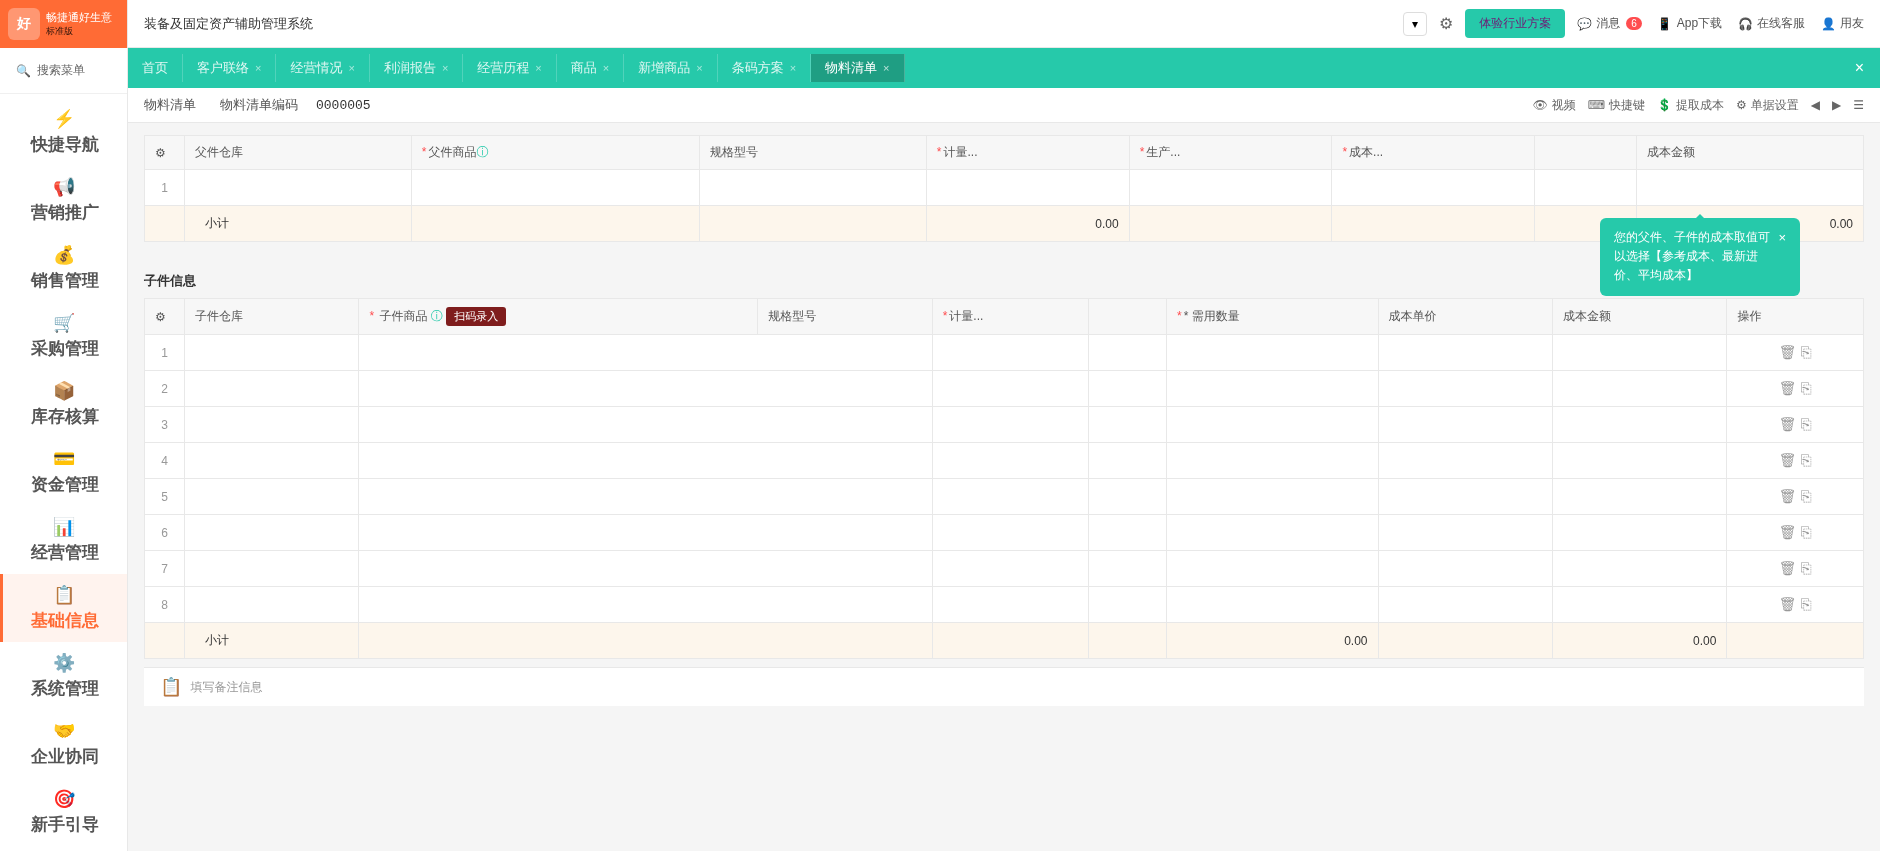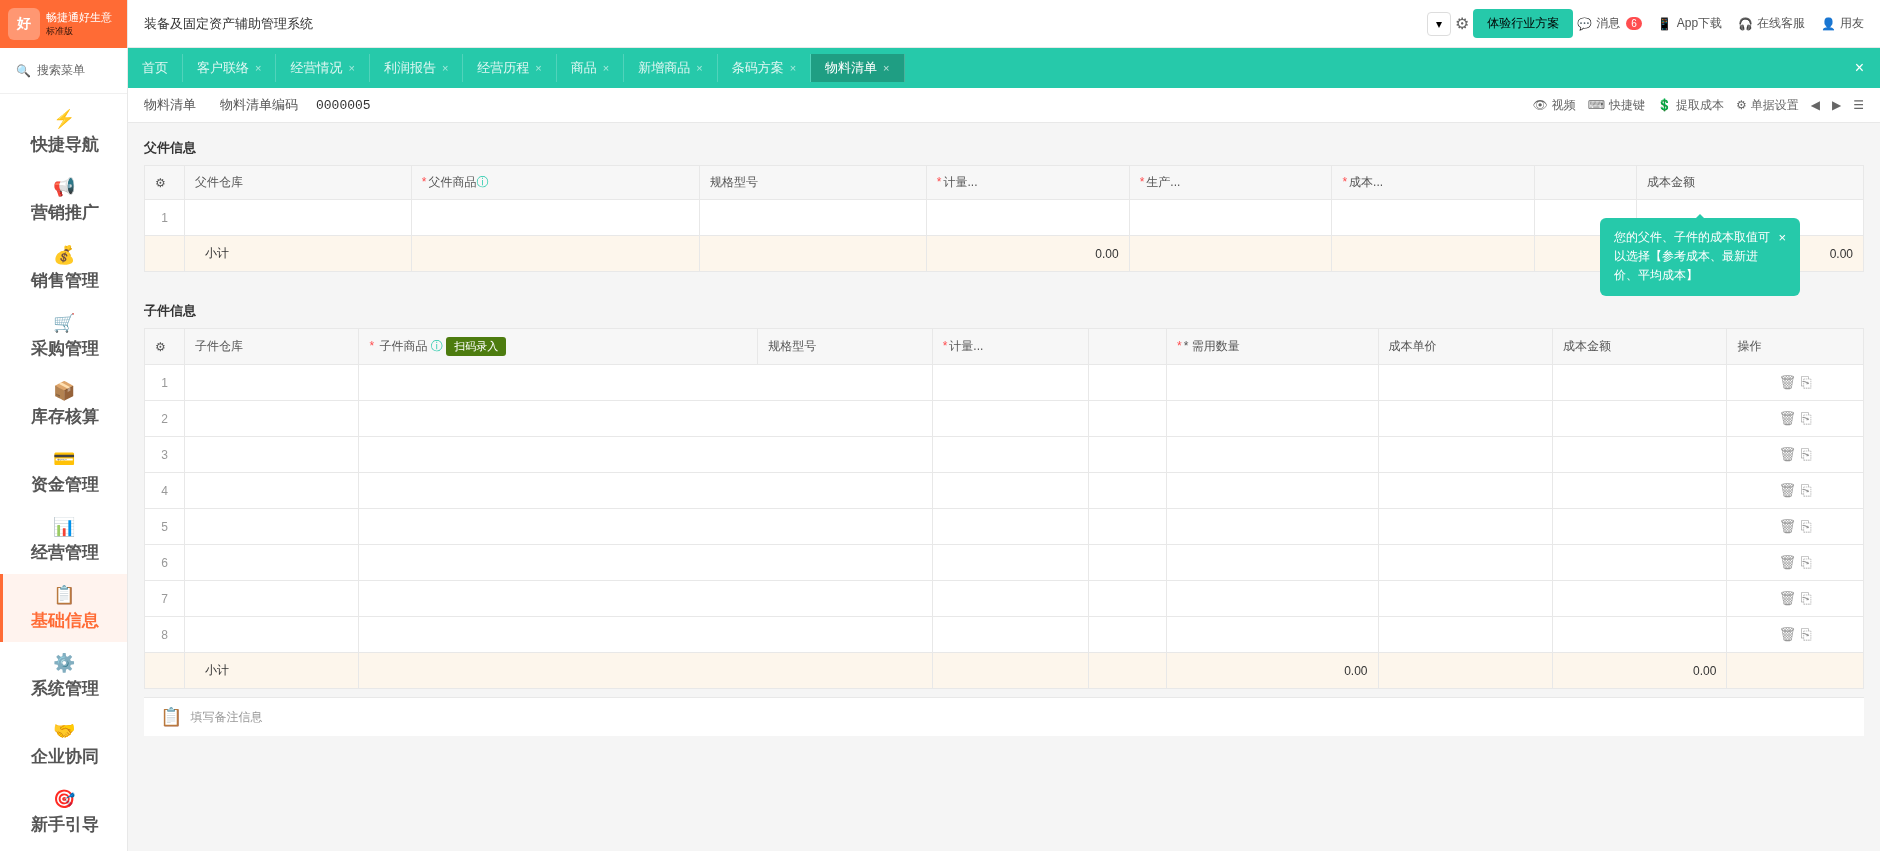--- a/index.html
+++ b/index.html
@@ -67,34 +67,34 @@
     .main { flex: 1; display: flex; flex-direction: column; overflow: hidden; }
 
     
     .topbar {
       height: 48px;
       background: #fff;
       border-bottom: 1px solid #e8e8e8;
       display: flex;
       align-items: center;
       padding: 0 16px;
-      gap: 4px;
+      gap: 12px;
     }
     .topbar-title { font-size: 13px; color: #333; flex: 1; }
     .topbar-dropdown {
       border: 1px solid #ddd;
       border-radius: 4px;
       padding: 4px 8px;
       font-size: 12px;
       display: flex; align-items: center; gap: 4px;
       cursor: pointer;
     }
     .topbar-btn {
       background: #26c9aa;
-      color: #000000;
+      color: #701a75;
       border: none;
       border-radius: 4px;
       padding: 6px 14px;
       font-size: 12px;
       cursor: pointer;
     }
     .topbar-actions { display: flex; align-items: center; gap: 16px; margin-left: auto; }
     .topbar-action-item { display: flex; align-items: center; gap: 4px; cursor: pointer; color: #555; font-size: 12px; }
     .badge { background: #ff4d4f; color: white; border-radius: 10px; padding: 1px 5px; font-size: 10px; margin-left: 2px; }
 
@@ -183,21 +183,21 @@
       background: #fdf6ec;
       font-weight: 500;
       color: #333;
       padding-left: 20px;
     }
     .required-star { color: #ff4d4f; margin-right: 2px; }
     .th-settings { width: 36px; text-align: center; }
 
     
     .scan-btn {
-      background: #4d7c0f;
+      background: #7f1d1d;
       color: white;
       border: none;
       border-radius: 3px;
       padding: 2px 8px;
       font-size: 11px;
       cursor: pointer;
     }
 
     
     .action-icons { display: flex; gap: 4px; justify-content: center; }
@@ -409,21 +409,20 @@
     </div>
   </div>
 
   <div class="content">
 
     <div class="tooltip-popup">
       <span class="tooltip-close">×</span>
       <span>您的父件、子件的成本取值可以选择【参考成本、最新进价、平均成本】</span>
     </div>
 
-    <div class="section-title">父件信息</div>
     <table class="data-table">
       <thead>
         <tr>
           <th class="th-settings">⚙</th>
           <th><span>父件仓库</span></th>
           <th><span class="required-star">*</span><span>父件商品</span><span style="color:#26c9aa;cursor:pointer;">ⓘ</span></th>
           <th><span>规格型号</span></th>
           <th><span class="required-star">*</span><span>计量...</span></th>
           <th><span class="required-star">*</span><span>生产...</span></th>
           <th><span class="required-star">*</span><span>成本...</span></th>

